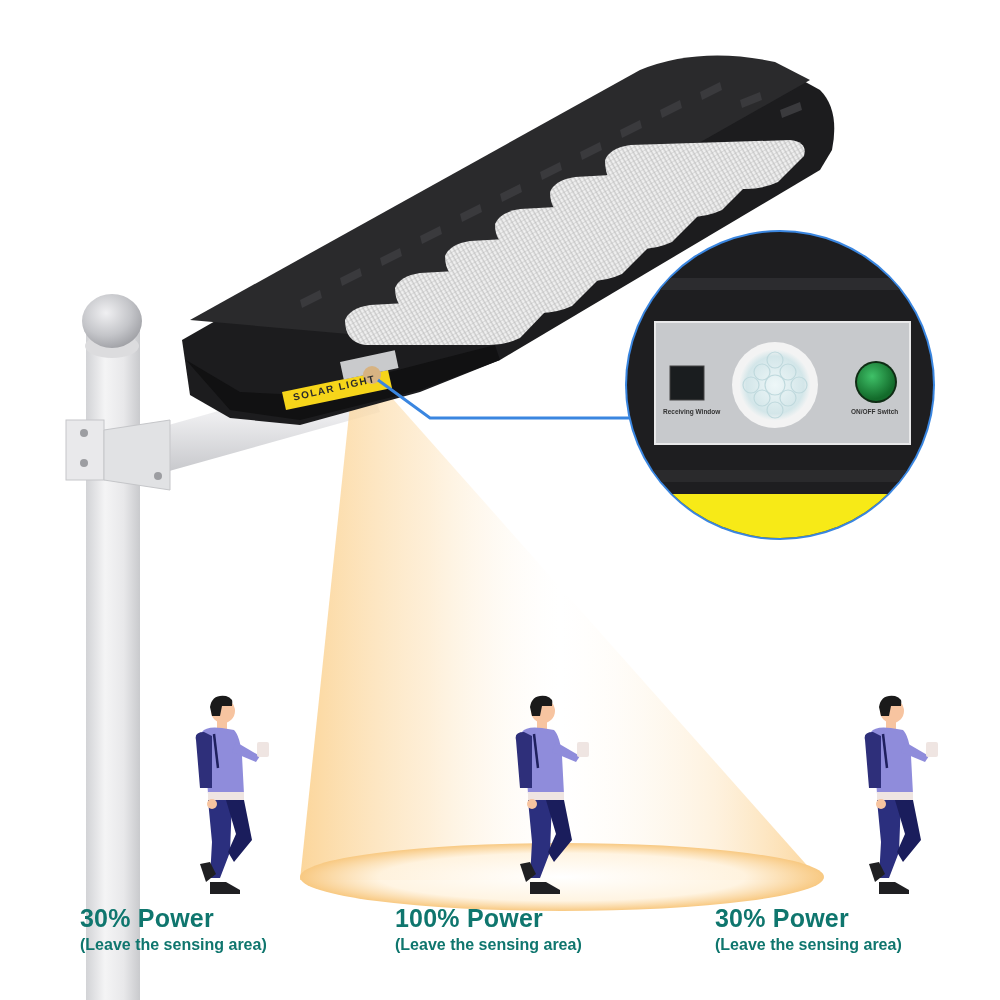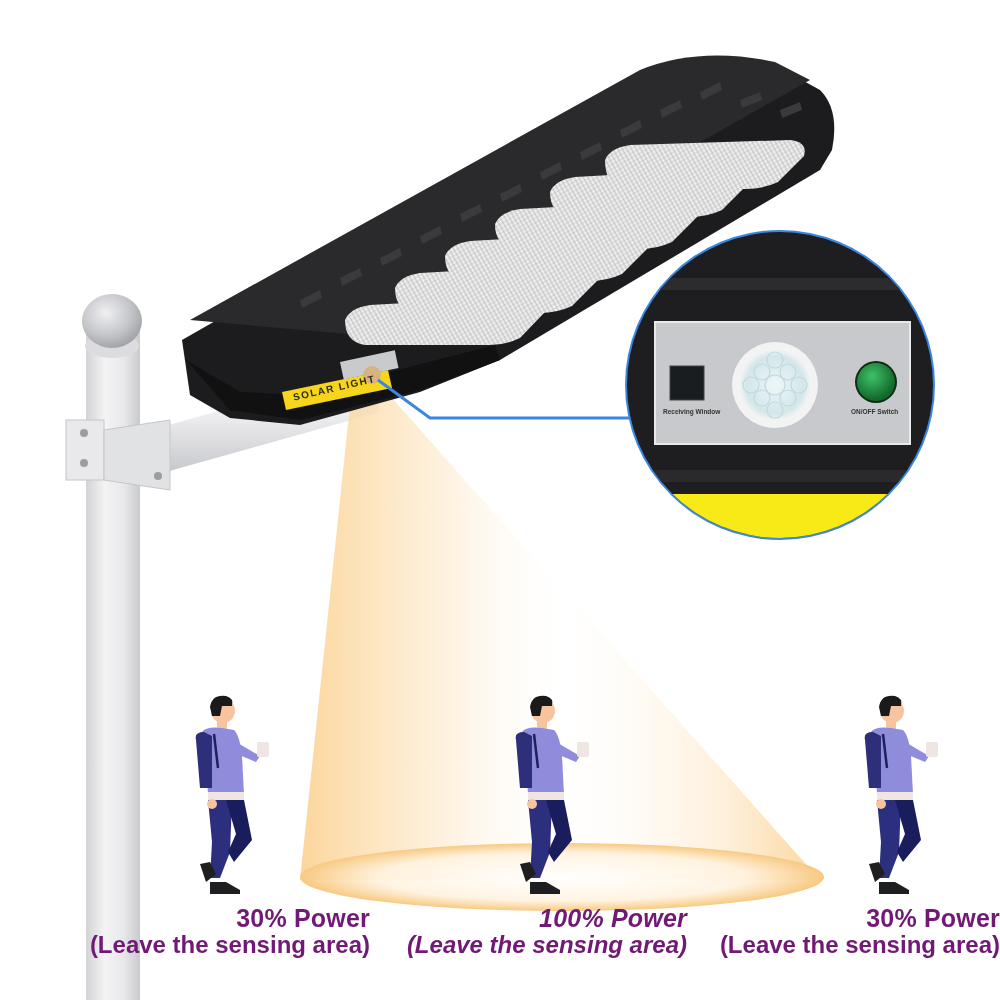--- a/index.html
+++ b/index.html
@@ -1,23 +1,23 @@
 <!DOCTYPE html>
 <html><head>
 <meta charset="utf-8">
 <style>
   html, body { margin: 0; padding: 0; background: #ffffff; }
   body { width: 1000px; height: 1000px; position: relative; overflow: hidden; font-family: "Liberation Sans", sans-serif; }
   .stage { position: absolute; left: 0; top: 0; width: 1000px; height: 1000px; }
   svg.scene { position: absolute; left: 0; top: 0; }
-  .caption { position: absolute; text-align: right; color: #701a75; font-family: "Liberation Sans", sans-serif; }
+  .caption { position: absolute; text-align: left; color: #0f766e; font-family: "Liberation Sans", sans-serif; }
   .caption .title { font-weight: bold; font-size: 25px; line-height: 30px; letter-spacing: 0.2px; }
-  .caption .sub { font-weight: bold; font-size: 24px; line-height: 24px; }
+  .caption .sub { font-weight: bold; font-size: 16px; line-height: 24px; }
   .cap-left { left: 80px; width: 290px; top: 903px; }
-  .cap-mid { left: 387px; width: 300px; top: 903px; font-style: italic; }
+  .cap-mid { left: 395px; width: 300px; top: 903px; }
   .cap-right { left: 715px; width: 285px; top: 903px; }
   .inset-label { position: absolute; font-family: "Liberation Sans", sans-serif; font-weight: bold; color: #333; font-size: 6.5px; white-space: nowrap; }
   .solar-label { position: absolute; font-family: "Liberation Sans", sans-serif; font-weight: bold; font-size: 10px; color: #2a2a2a; letter-spacing: 1.5px; transform: rotate(-13deg); transform-origin: left top; white-space: nowrap; }
 </style>
 </head>
 <body>
 
 <div class="stage">
 <svg class="scene" width="1000" height="1000" viewBox="0 0 1000 1000" xmlns="http://www.w3.org/2000/svg">
   <defs>

